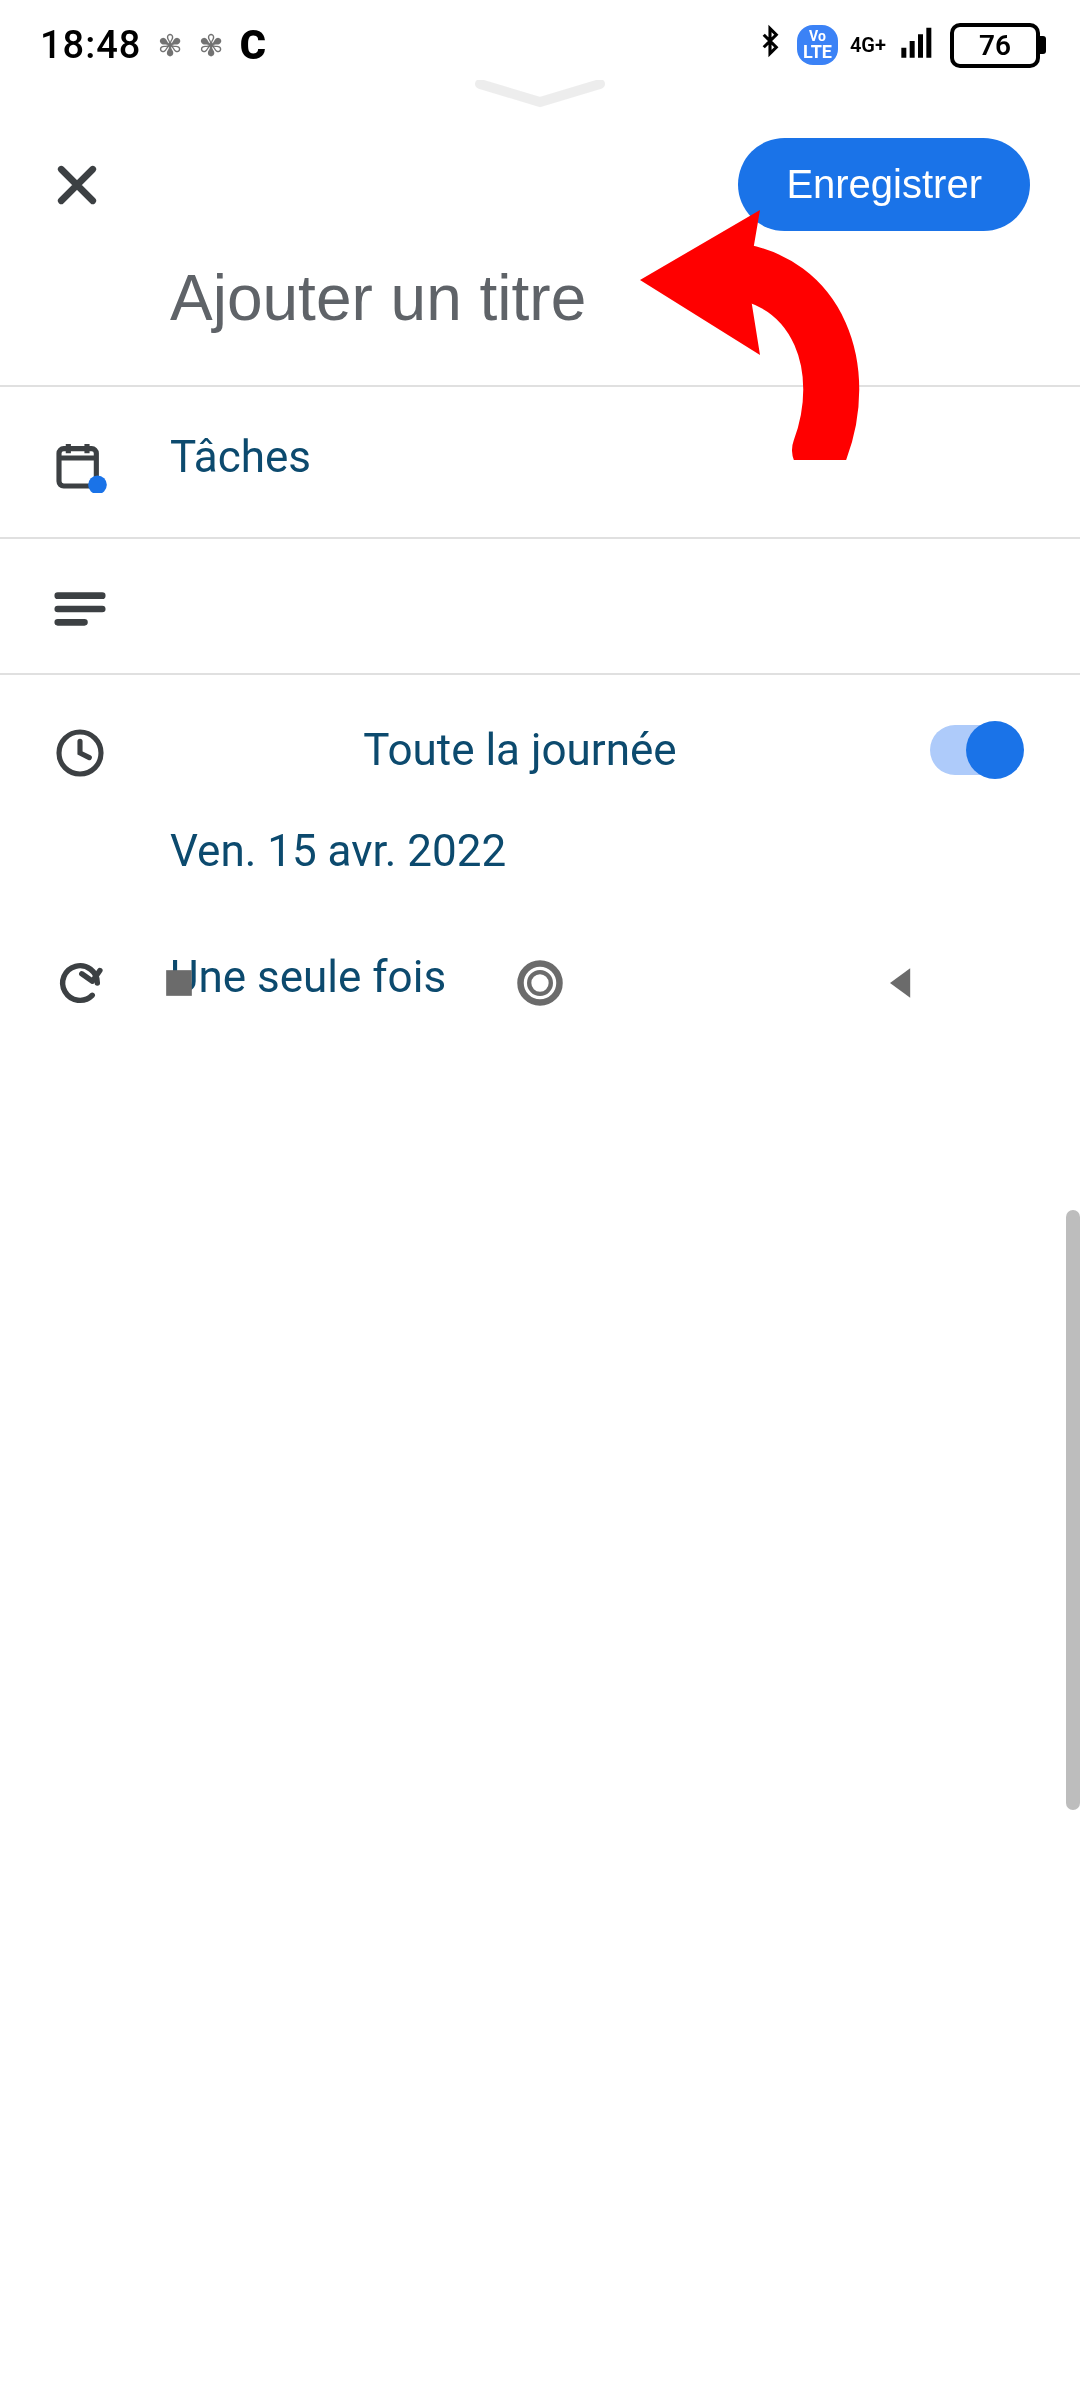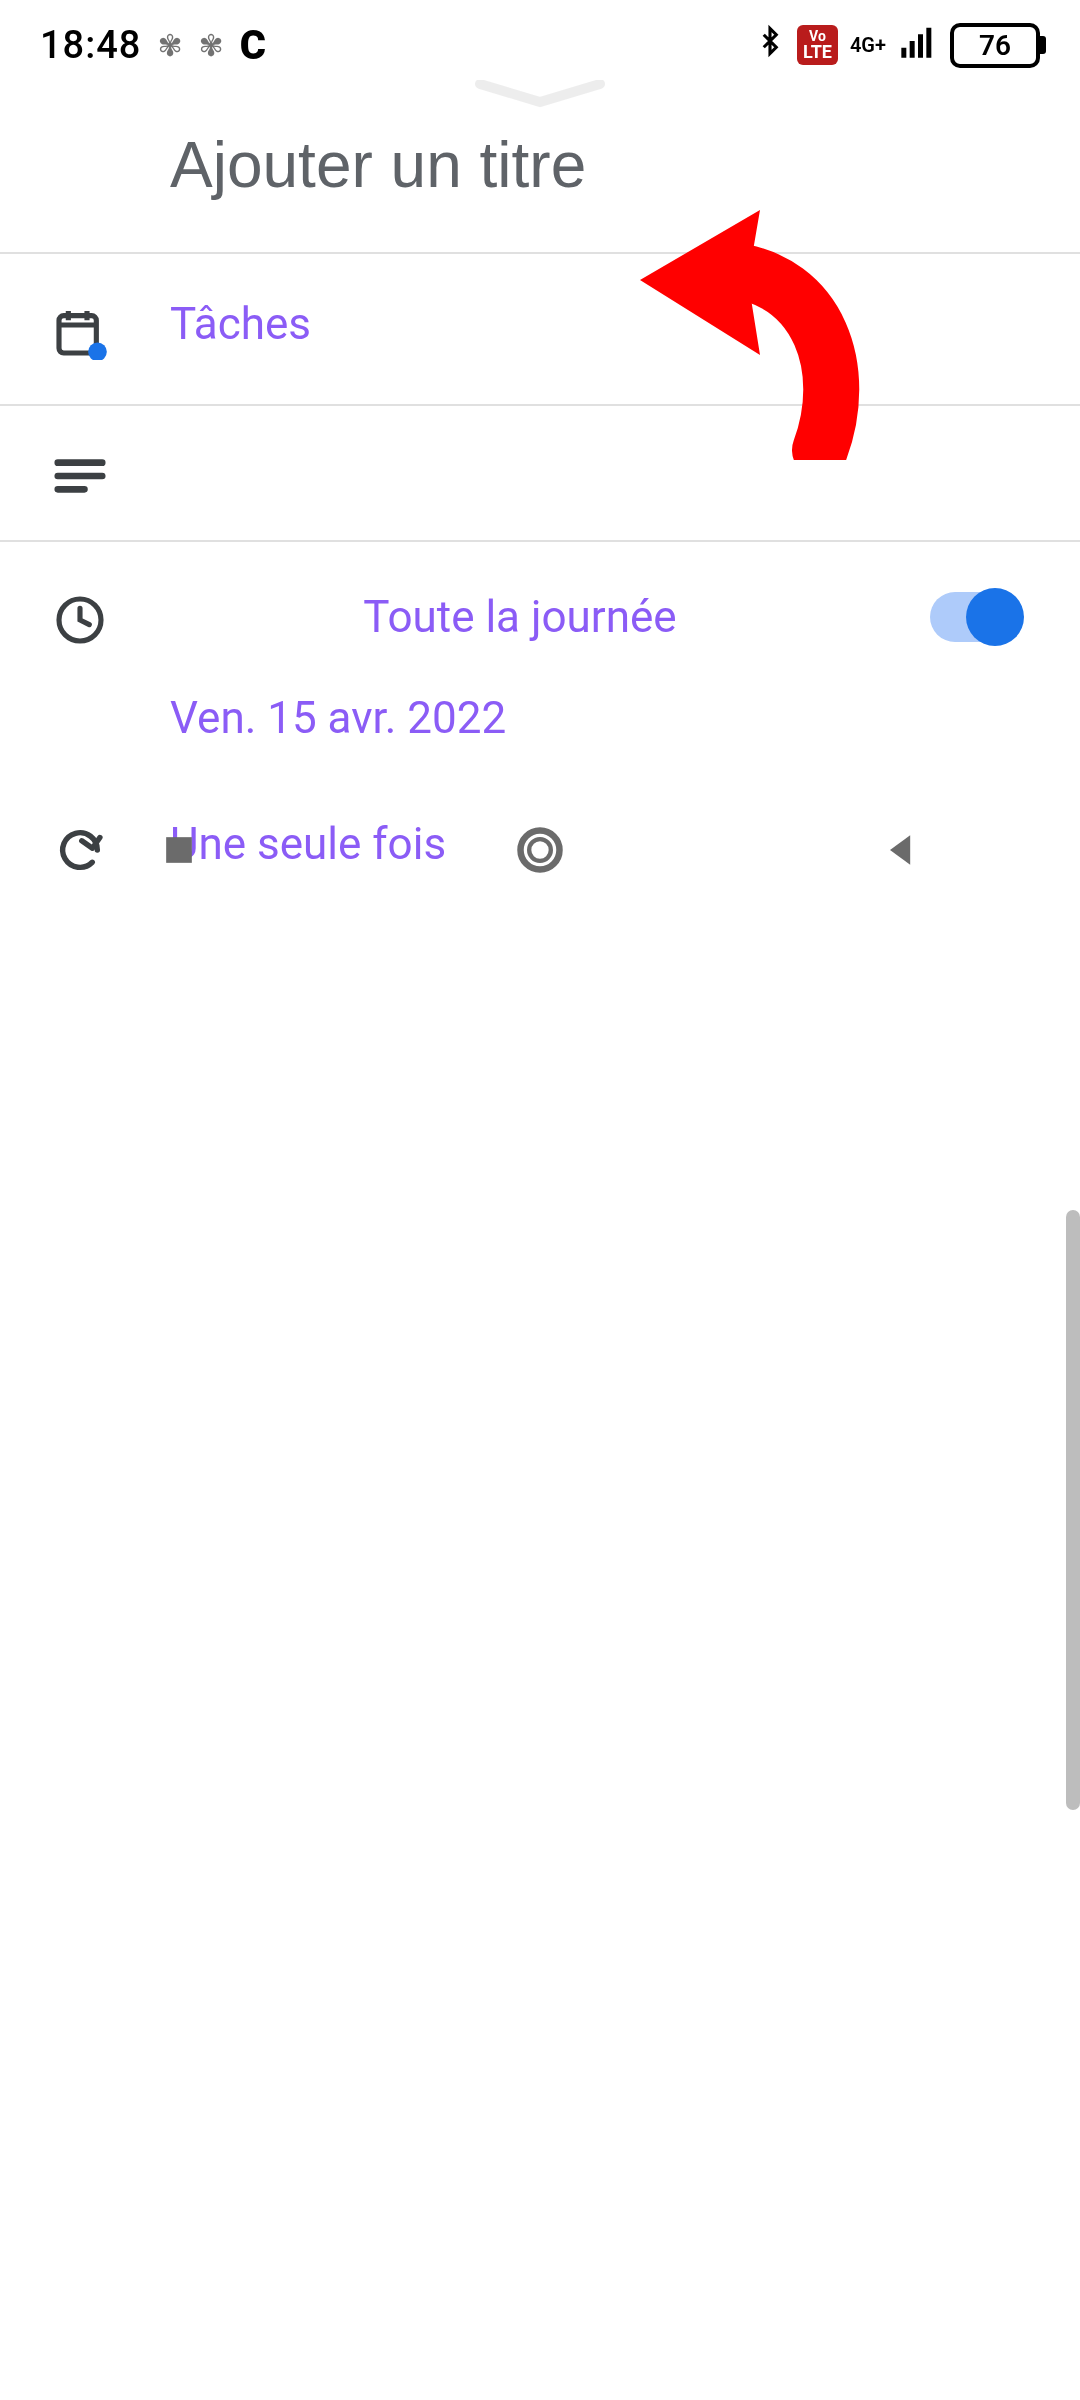--- a/index.html
+++ b/index.html
@@ -6,21 +6,21 @@
   html, body { width: 1080px; height: 2400px; font-family: 'Roboto', 'Helvetica Neue', Arial, sans-serif; background: #fff; color: #202124; }
   
   
   .status-bar { height: 90px; display: flex; align-items: center; justify-content: space-between; padding: 0 40px; font-size: 36px; font-weight: 500; color: #000; }
   .status-left { display: flex; align-items: center; gap: 16px; }
   .status-right { display: flex; align-items: center; gap: 12px; }
   .status-time { font-size: 38px; letter-spacing: 1px; }
   .paw { font-size: 30px; opacity: 0.55; }
   .c-icon { font-weight: 900; font-size: 40px; }
   .bt-icon svg, .lte-box, .sig-icon svg { display: block; }
-  .lte-box { background: #b91c1c; color: #fff; font-size: 18px; font-weight: 700; padding: 4px 6px; border-radius: 6px; line-height: 1; text-align: center; }
+  .lte-box { background: #3b82f6; color: #fff; font-size: 18px; font-weight: 700; padding: 4px 6px; border-radius: 16px; line-height: 1; text-align: center; }
   .lte-box .vo { font-size: 14px; display: block; }
   .fourg { font-size: 20px; font-weight: 600; }
   .battery { display: flex; align-items: center; border: 4px solid #000; border-radius: 10px; padding: 2px 25px; font-size: 28px; font-weight: 600; position: relative; }
   .battery::after { content: ""; position: absolute; right: -10px; top: 25%; width: 6px; height: 50%; background: #000; border-radius: 0 3px 3px 0; }
   
   
   .notch { display: flex; justify-content: center; margin-top: -10px; margin-bottom: 10px; }
   .notch svg { opacity: 0.25; }
   
   
@@ -35,21 +35,21 @@
   
   
   .red-arrow { position: absolute; left: 620px; top: 200px; pointer-events: none; }
   
   .divider { height: 2px; background: #e0e0e0; width: 100%; }
   
   
   .row { display: flex; align-items: flex-start; padding: 44px 50px; gap: 60px; }
   .row-icon { width: 60px; display: flex; justify-content: center; padding-top: 6px; flex-shrink: 0; }
   .row-body { flex: 1; }
-  .row-title { font-size: 44px; color: #8b5cf6; }
+  .row-title { font-size: 44px; color: #0c4a6e; }
   .row-sub { font-size: 42px; color: #5f6368; margin-top: 20px; display: flex; align-items: center; }
   .blur { filter: blur(10px); color: #888; }
   
   .row-details .row-title { color: #5f6368; }
   
   .row-allday { align-items: center; text-align: center; }
   .toggle { width: 90px; height: 50px; background: #aecbfa; border-radius: 25px; position: relative; margin-right: 10px; }
   .toggle .knob { position: absolute; right: -4px; top: -4px; width: 58px; height: 58px; background: #1a73e8; border-radius: 50%; }
   
   .row-date { padding-left: 170px; padding-top: 0; padding-bottom: 44px; text-align: right; }
@@ -99,20 +99,28 @@
       </span>
     </div>
   </div>
 
   <div class="notch">
     <svg width="140" height="28" viewBox="0 0 140 28">
         <path d="M10 4 L70 22 L130 4" stroke="#bbb" stroke-width="10" fill="none" stroke-linecap="round"></path>
       </svg>
   </div>
 
+  <div class="header">
+    <span class="close-x">
+      <svg width="54" height="54" viewBox="0 0 24 24">
+          <path d="M5 5 L19 19 M19 5 L5 19" stroke="#3c4043" stroke-width="3" stroke-linecap="round"></path>
+        </svg>
+    </span>
+    <button class="save-btn">Enregistrer</button>
+  </div>
 
   <div class="title-row">
     <input class="title-input" placeholder="Ajouter un titre" style="">
   </div>
 
   <div class="red-arrow">
     <svg width="240" height="260" viewBox="0 0 240 260">
       <path d="M 200 250 C 230 170, 200 80, 110 70" stroke="#ff0000" stroke-width="56" fill="none" stroke-linecap="round"></path>
       <path d="M 20 80 L 140 10 L 128 80 L 140 155 Z" fill="#ff0000"></path>
     </svg>

